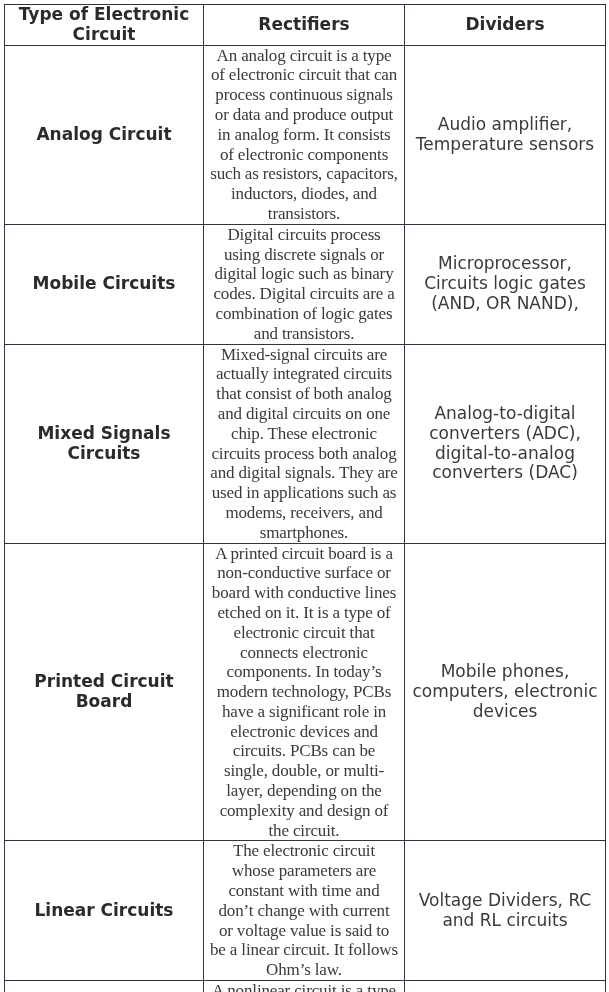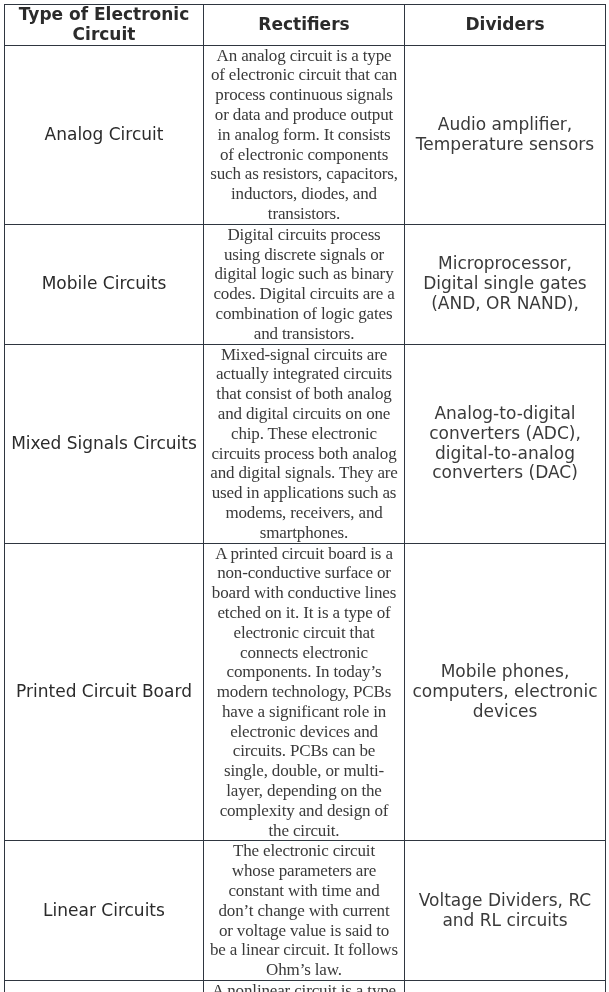--- a/index.html
+++ b/index.html
@@ -3,21 +3,21 @@
   <meta charset="utf-8">
   <style>
     html, body { margin: 0; padding: 0; background: #ffffff; }
     body { width: 609px; height: 992px; position: relative; overflow: hidden;
       font-family: "DejaVu Sans", sans-serif; color: #3a3a3a; }
     table.ct { position: absolute; left: 4px; top: 4px; width: 601px;
       border-collapse: collapse; table-layout: fixed; }
     table.ct td, table.ct th { border: 1.5px solid #2f3640; vertical-align: middle;
       text-align: center; padding: 0 6px; font-size: 17px; line-height: 19.8px; }
     table.ct th { font-weight: bold; color: #2b2b2b; height: 33px; }
-    td.type { font-weight: normal; color: #2b2b2b; border-radius: 21px; }
+    td.type { font-weight: bold; color: #2b2b2b; border-radius: 21px; }
     td.desc { padding-top: 4px; padding-bottom: 4px; letter-spacing: -0.15px; font-family: Liberation Serif, serif; }
     col.c1 { width: 199px; } col.c2 { width: 201px; } col.c3 { width: 201px; }
   </style>
 </head>
 <body>
 
 <table class="ct">
   <colgroup>
       <col class="c1">
       <col class="c2">
@@ -32,21 +32,21 @@
   </thead>
   <tbody id="tbody">
     <tr style="height: 151px;">
       <td class="type">Analog Circuit</td>
       <td class="desc">An analog circuit is a type of electronic circuit that can process continuous signals or data and produce output in analog form. It consists of electronic components such as resistors, capacitors, inductors, diodes, and transistors.</td>
       <td class="ex">Audio amplifier, Temperature sensors</td>
     </tr>
     <tr style="height: 112px;">
       <td class="type">Mobile Circuits</td>
       <td class="desc">Digital circuits process using discrete signals or digital logic such as binary codes. Digital circuits are a combination of logic gates and transistors.</td>
-      <td class="ex">Microprocessor, Digital single gates (AND, OR NAND),</td>
+      <td class="ex">Microprocessor, Circuits logic gates (AND, OR NAND),</td>
     </tr>
     <tr style="height: 171px;">
       <td class="type">Mixed Signals Circuits</td>
       <td class="desc">Mixed-signal circuits are actually integrated circuits that consist of both analog and digital circuits on one chip. These electronic circuits process both analog and digital signals. They are used in applications such as modems, receivers, and smartphones.</td>
       <td class="ex">Analog-to-digital converters (ADC), digital-to-analog converters (DAC)</td>
     </tr>
     <tr style="height: 250px;">
       <td class="type">Printed Circuit Board</td>
       <td class="desc">A printed circuit board is a non-conductive surface or board with conductive lines etched on it. It is a type of electronic circuit that connects electronic components. In today’s modern technology, PCBs have a significant role in electronic devices and circuits. PCBs can be single, double, or multi-layer, depending on the complexity and design of the circuit.</td>
       <td class="ex">Mobile phones, computers, electronic devices</td>

